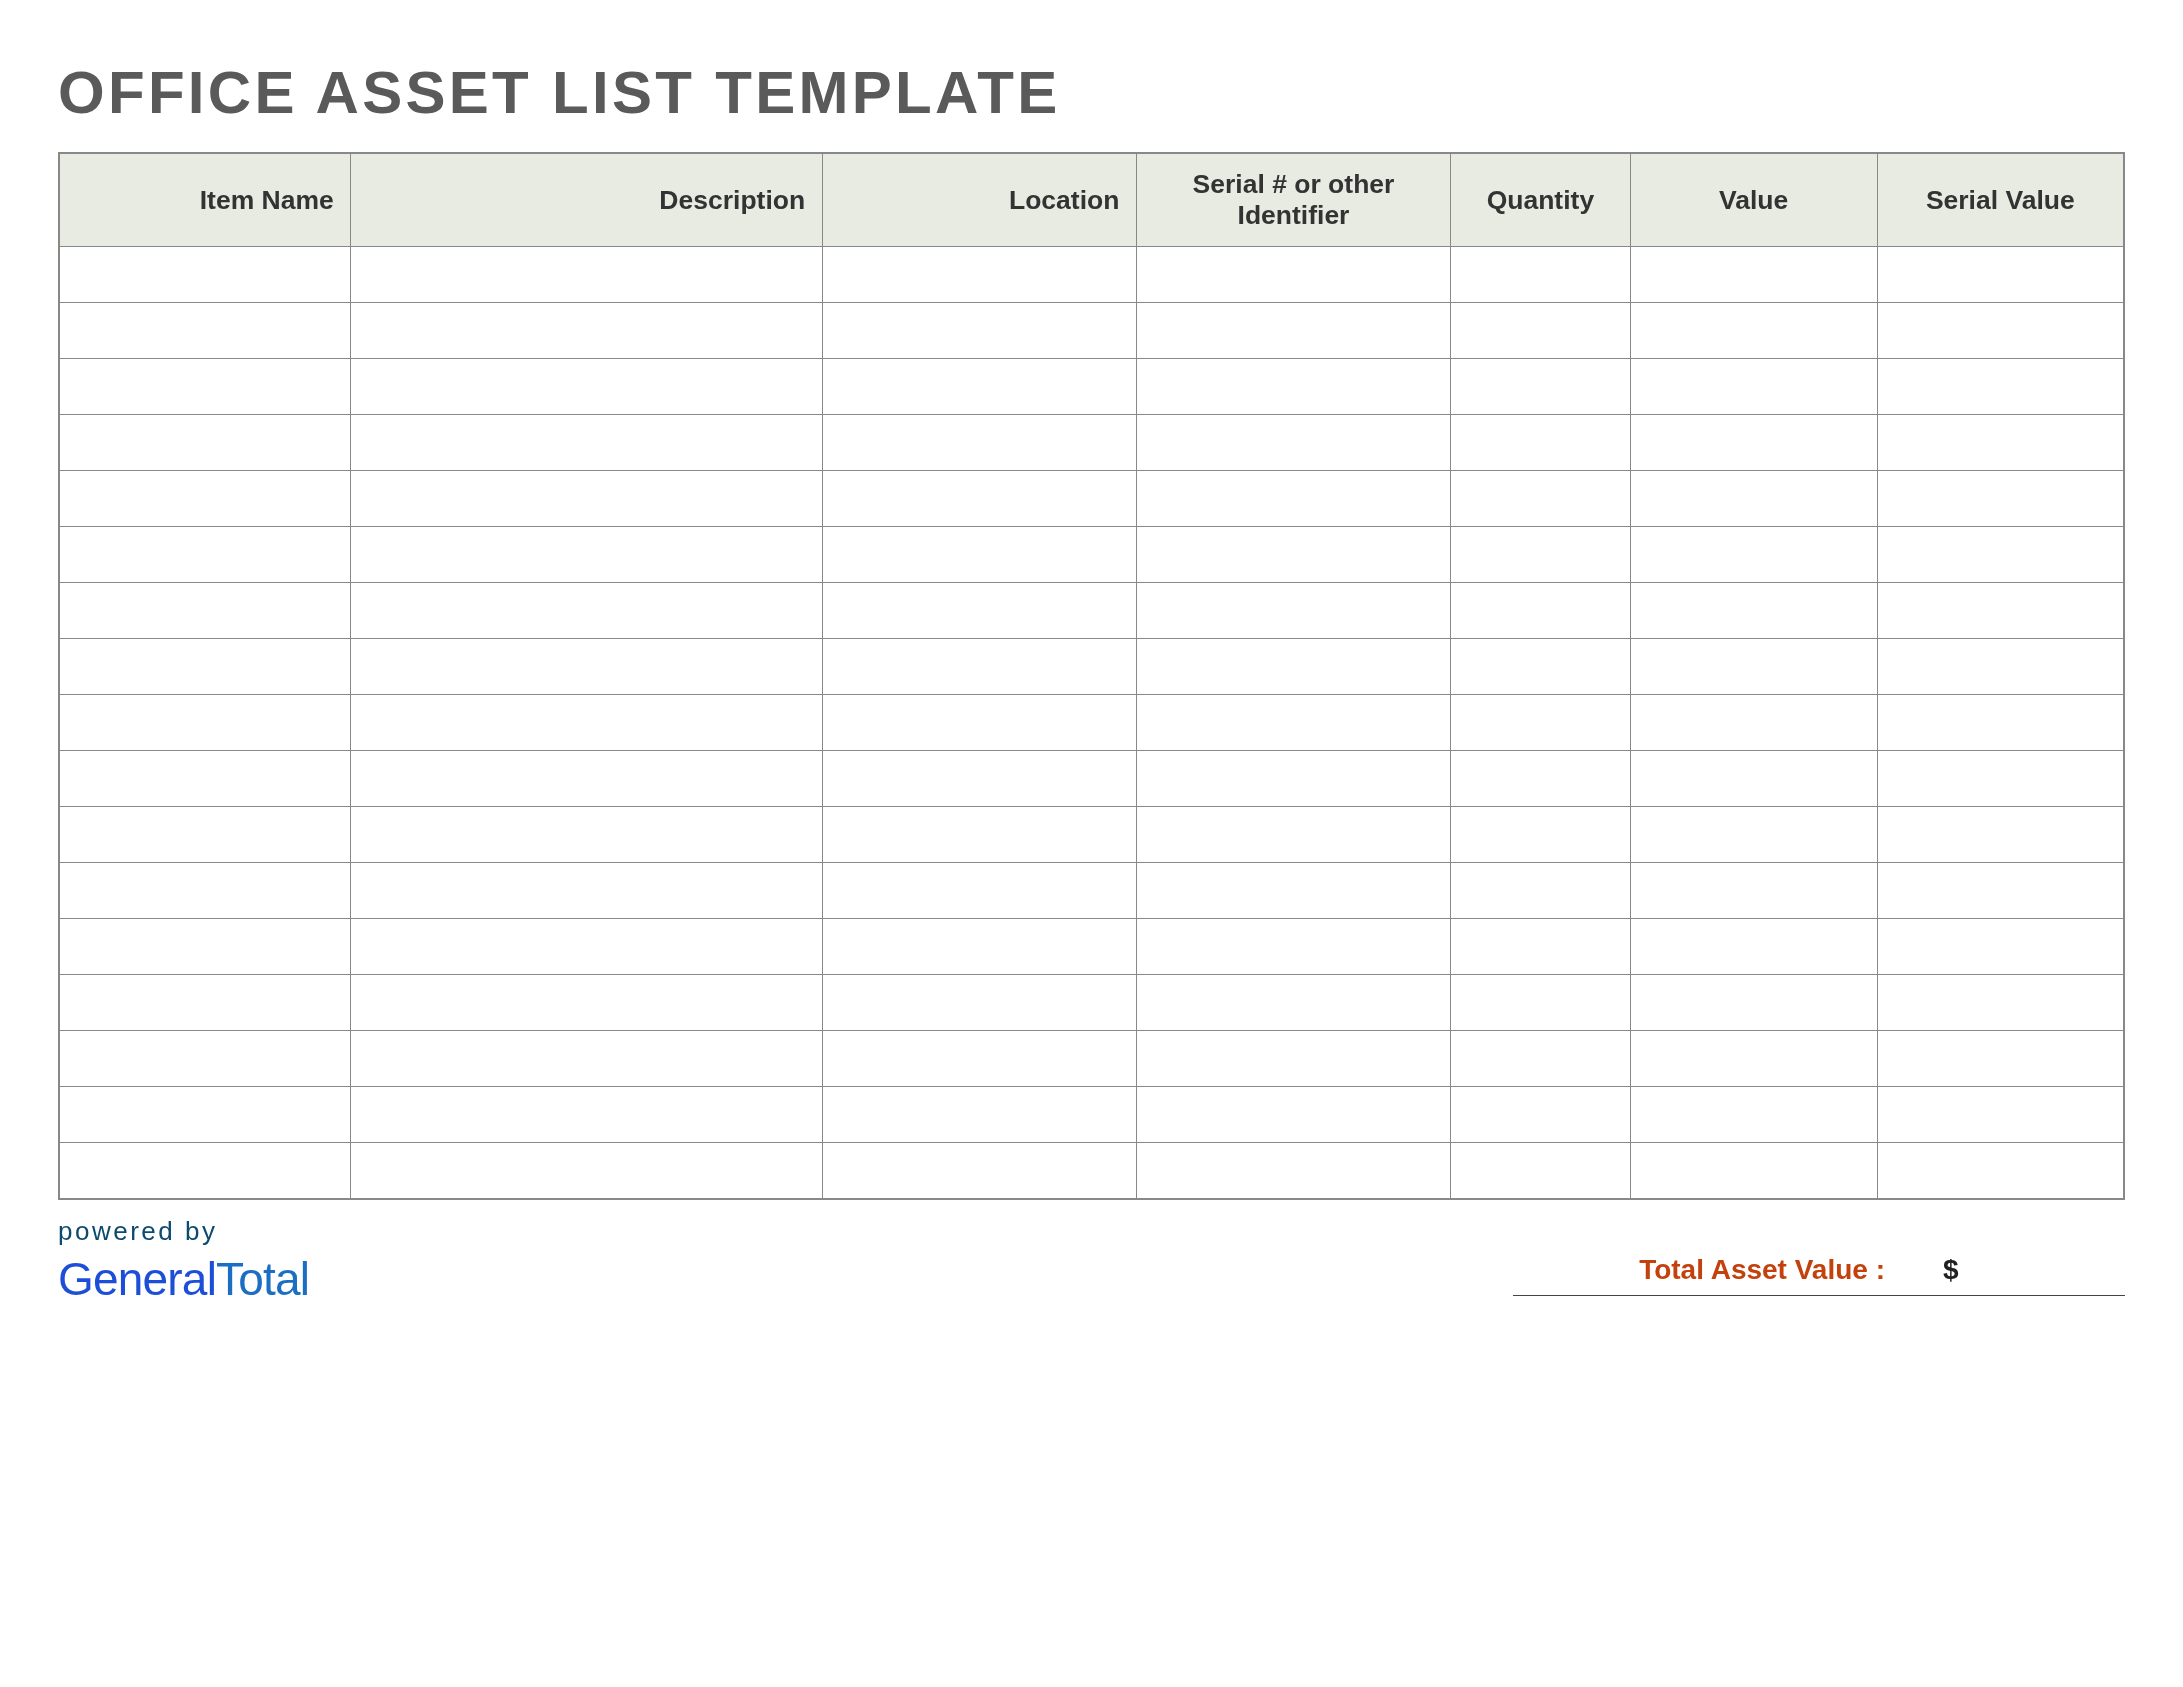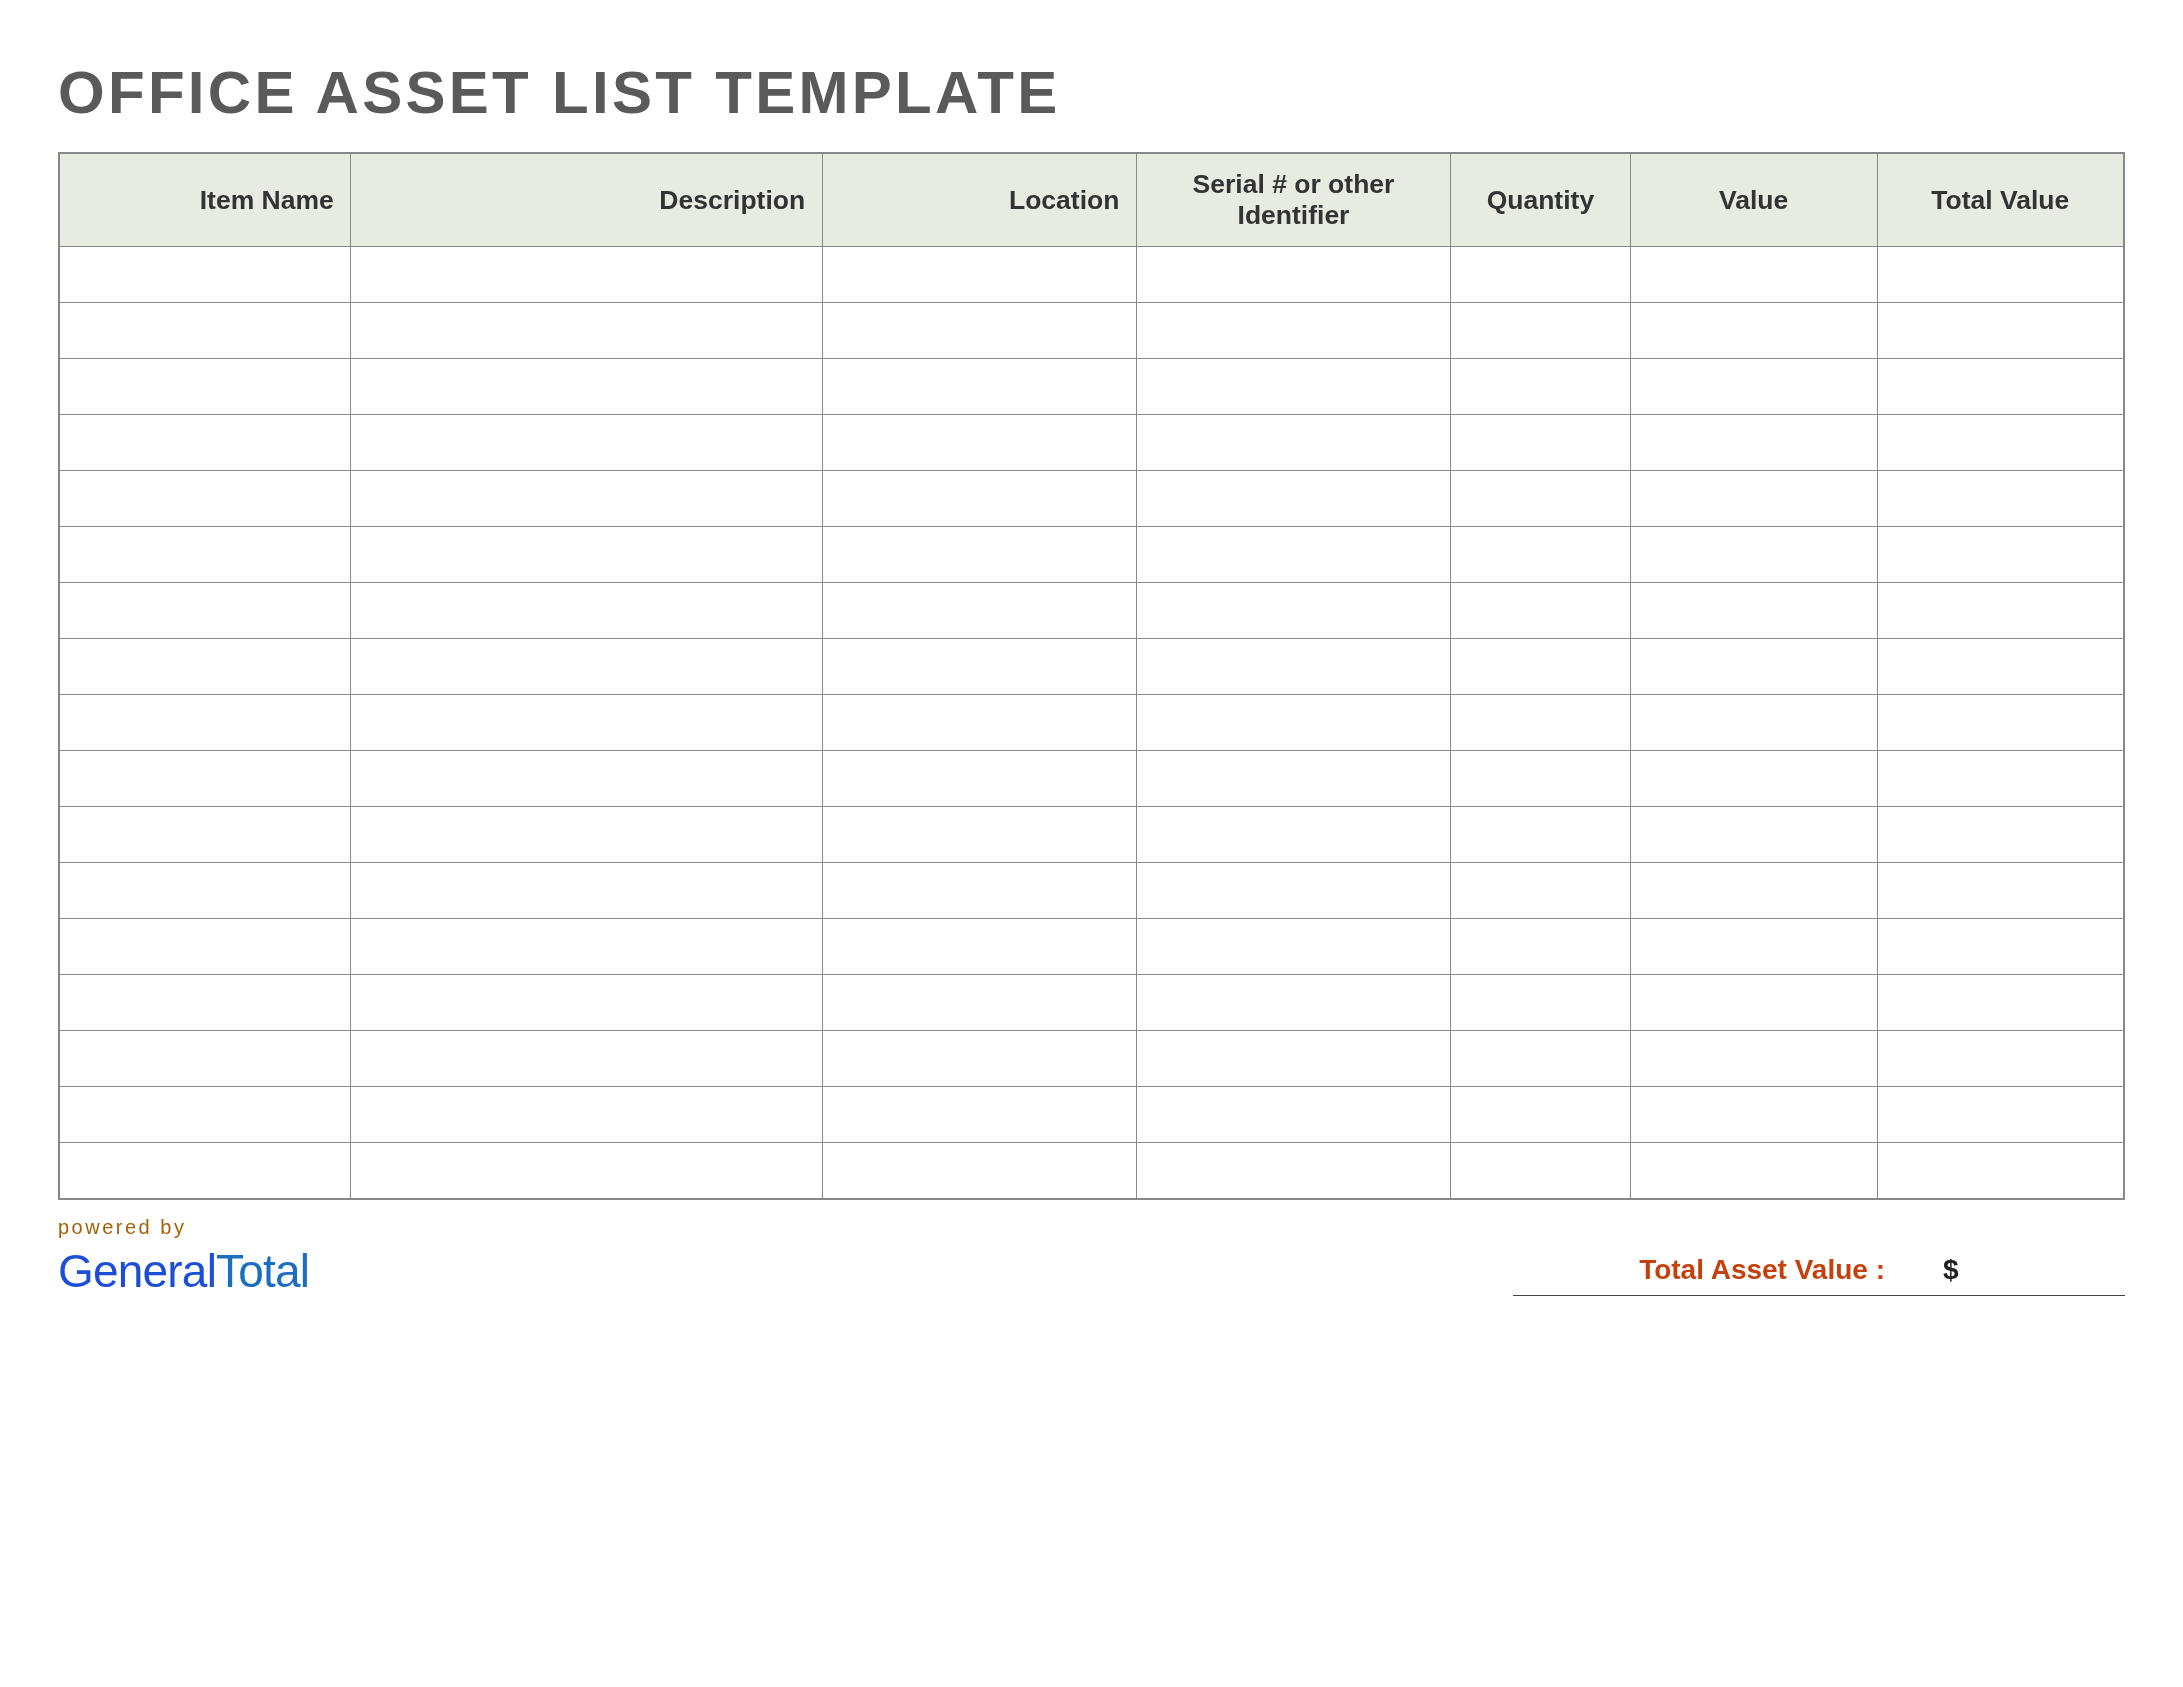--- a/index.html
+++ b/index.html
@@ -60,22 +60,22 @@
       display: flex;
       justify-content: space-between;
       align-items: flex-start;
       margin-top: 16.5px;
     }
     .powered-by-block {
       display: flex;
       flex-direction: column;
     }
     .powered-by-text {
-      font-size: 20px;
-      color: #a16207;
+      font-size: 26px;
+      color: #0c4a6e;
       letter-spacing: 2.5px;
       margin-bottom: 5px;
       font-weight: 300;
     }
     .brand-name {
       font-size: 46px;
       font-weight: 400;
       letter-spacing: -0.8px;
     }
     .brand-general {
@@ -116,21 +116,21 @@
 
 <table class="asset-table">
   <thead>
     <tr>
       <th class="col-item-name">Item Name</th>
       <th class="col-description">Description</th>
       <th class="col-location">Location</th>
       <th class="col-serial center">Serial # or other Identifier</th>
       <th class="col-quantity center">Quantity</th>
       <th class="col-value center">Value</th>
-      <th class="col-total-value center">Total Value</th>
+      <th class="col-total-value center">Serial Value</th>
     </tr>
   </thead>
   <tbody id="table-body">
   <tr>
         <td></td>
         <td></td>
         <td></td>
         <td></td>
         <td></td>
         <td></td>

